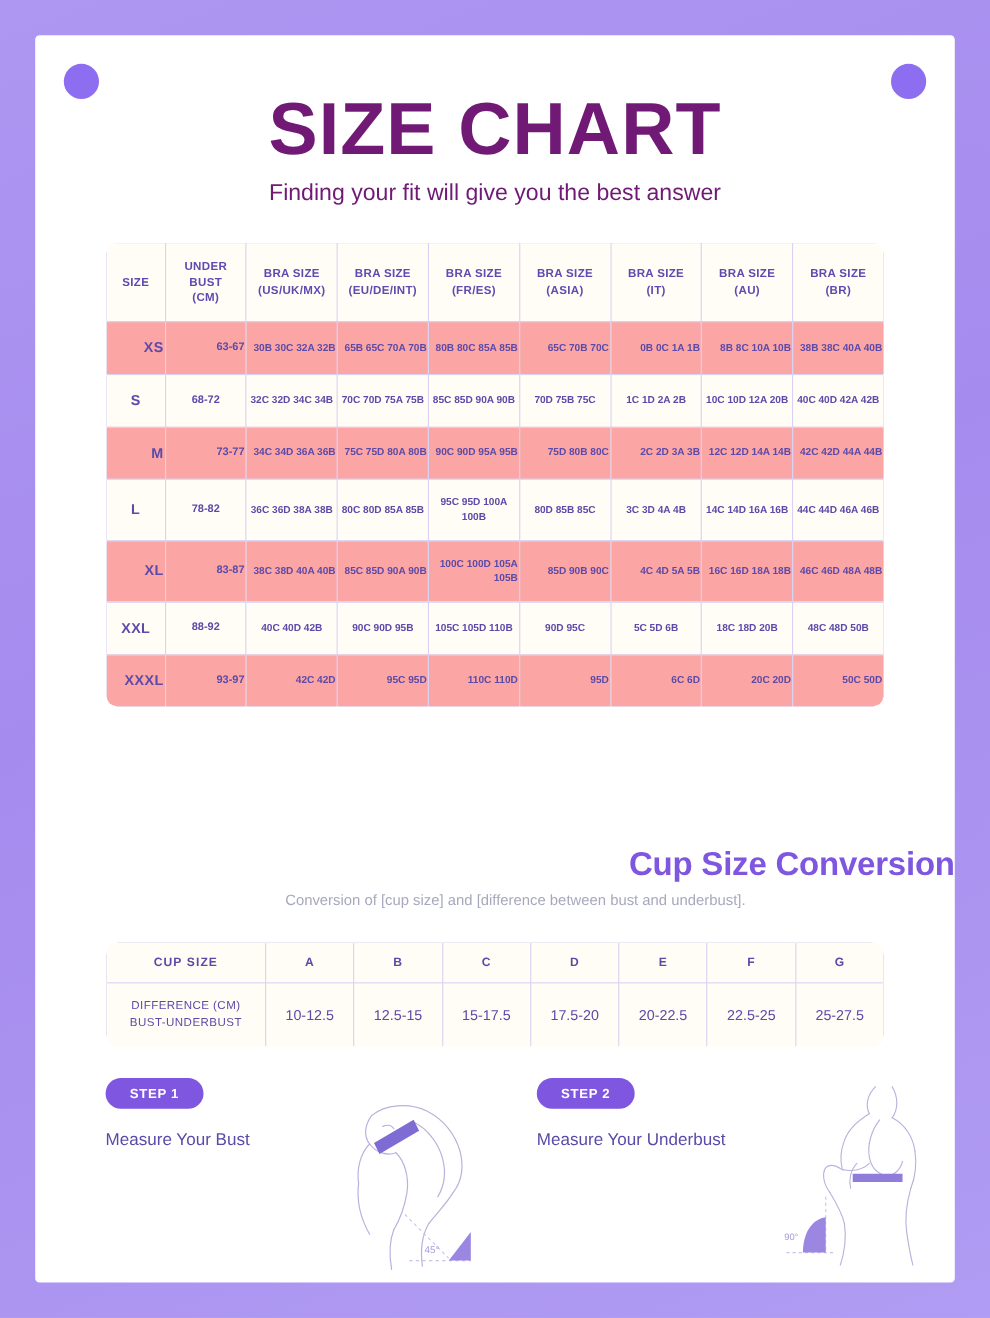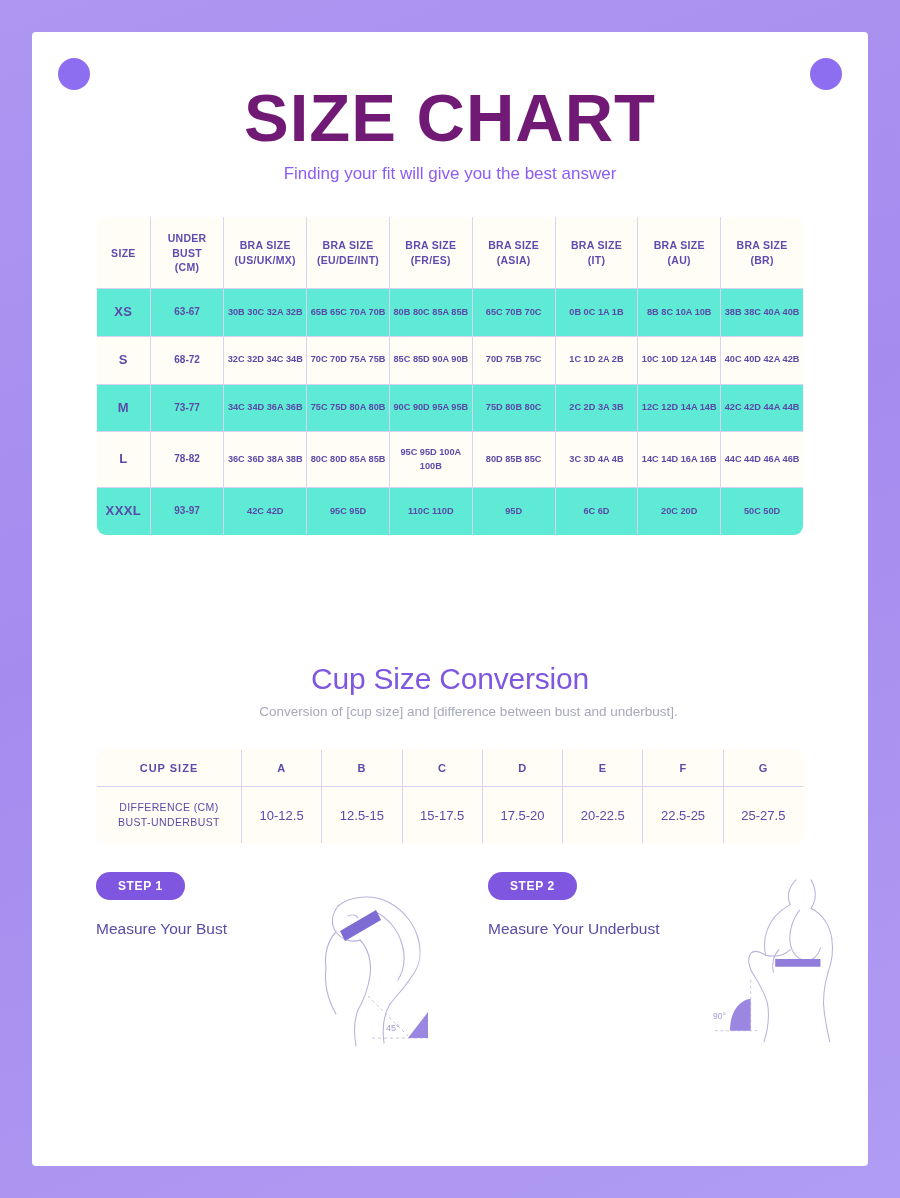--- a/index.html
+++ b/index.html
@@ -51,22 +51,22 @@
   .main-title {
     font-size: 67px;
     font-weight: 800;
     letter-spacing: 1px;
     color: #701a75;
     line-height: 1.02;
   }
 
   .main-subtitle {
     margin-top: 12px;
-    font-size: 17px;
-    color: #8b5cf6;
+    font-size: 21px;
+    color: #701a75;
     font-weight: 400;
   }
 
   
   .table-wrap { padding: 0 64px; margin-top: 32px; }
 
   table.size-table {
     width: 100%;
     border-collapse: collapse;
     border: 1px solid #9f8ad8;
@@ -99,43 +99,44 @@
   }
 
   table.size-table tbody td {
     font-size: 9.2px;
     font-weight: 700;
     padding: 14px 1px;
     line-height: 1.45;
     background: #fffdf6;
   }
 
-  table.size-table tbody tr.alt td { background: #5eead4; }
+  table.size-table tbody tr.alt td { background: #fca5a5; text-align: right; }
 
   table.size-table tbody td.size-cell {
     font-size: 13px;
     font-weight: 700;
     letter-spacing: .4px;
   }
   table.size-table tbody td.ub-cell {
     font-size: 10px;
   }
 
   .col-size   { width: 7.6%; }
   .col-ub     { width: 10.4%; }
   .col-bra    { width: 11.7%; }
 
   
   .section { text-align: center; }
 
   .sec-title {
     font-size: 30px;
-    font-weight: 400;
+    font-weight: 700;
     color: #7f56e0;
     letter-spacing: -.2px;
+    text-align: right;
   }
   .sec-sub {
     margin-top: 8px;
     font-size: 13.5px;
     color: #a7a8bd;
     padding-left: 37px;
   }
 
   .cup-section { margin-top: 126px; }
 
@@ -300,21 +301,21 @@
             <td>38B 38C 40A 40B</td>
           </tr>
           <tr>
             <td class="size-cell">S</td>
             <td class="ub-cell">68-72</td>
             <td>32C 32D 34C 34B</td>
             <td>70C 70D 75A 75B</td>
             <td>85C 85D 90A 90B</td>
             <td>70D 75B 75C</td>
             <td>1C 1D 2A 2B</td>
-            <td>10C 10D 12A 14B</td>
+            <td>10C 10D 12A 20B</td>
             <td>40C 40D 42A 42B</td>
           </tr>
           <tr class="alt">
             <td class="size-cell">M</td>
             <td class="ub-cell">73-77</td>
             <td>34C 34D 36A 36B</td>
             <td>75C 75D 80A 80B</td>
             <td>90C 90D 95A 95B</td>
             <td>75D 80B 80C</td>
             <td>2C 2D 3A 3B</td>
@@ -324,20 +325,42 @@
           <tr>
             <td class="size-cell">L</td>
             <td class="ub-cell">78-82</td>
             <td>36C 36D 38A 38B</td>
             <td>80C 80D 85A 85B</td>
             <td>95C 95D 100A 100B</td>
             <td>80D 85B 85C</td>
             <td>3C 3D 4A 4B</td>
             <td>14C 14D 16A 16B</td>
             <td>44C 44D 46A 46B</td>
+          </tr>
+          <tr class="alt">
+            <td class="size-cell">XL</td>
+            <td class="ub-cell">83-87</td>
+            <td>38C 38D 40A 40B</td>
+            <td>85C 85D 90A 90B</td>
+            <td>100C 100D 105A 105B</td>
+            <td>85D 90B 90C</td>
+            <td>4C 4D 5A 5B</td>
+            <td>16C 16D 18A 18B</td>
+            <td>46C 46D 48A 48B</td>
+          </tr>
+          <tr>
+            <td class="size-cell">XXL</td>
+            <td class="ub-cell">88-92</td>
+            <td>40C 40D 42B</td>
+            <td>90C 90D 95B</td>
+            <td>105C 105D 110B</td>
+            <td>90D 95C</td>
+            <td>5C 5D 6B</td>
+            <td>18C 18D 20B</td>
+            <td>48C 48D 50B</td>
           </tr>
           <tr class="alt">
             <td class="size-cell">XXXL</td>
             <td class="ub-cell">93-97</td>
             <td>42C 42D</td>
             <td>95C 95D</td>
             <td>110C 110D</td>
             <td>95D</td>
             <td>6C 6D</td>
             <td>20C 20D</td>

